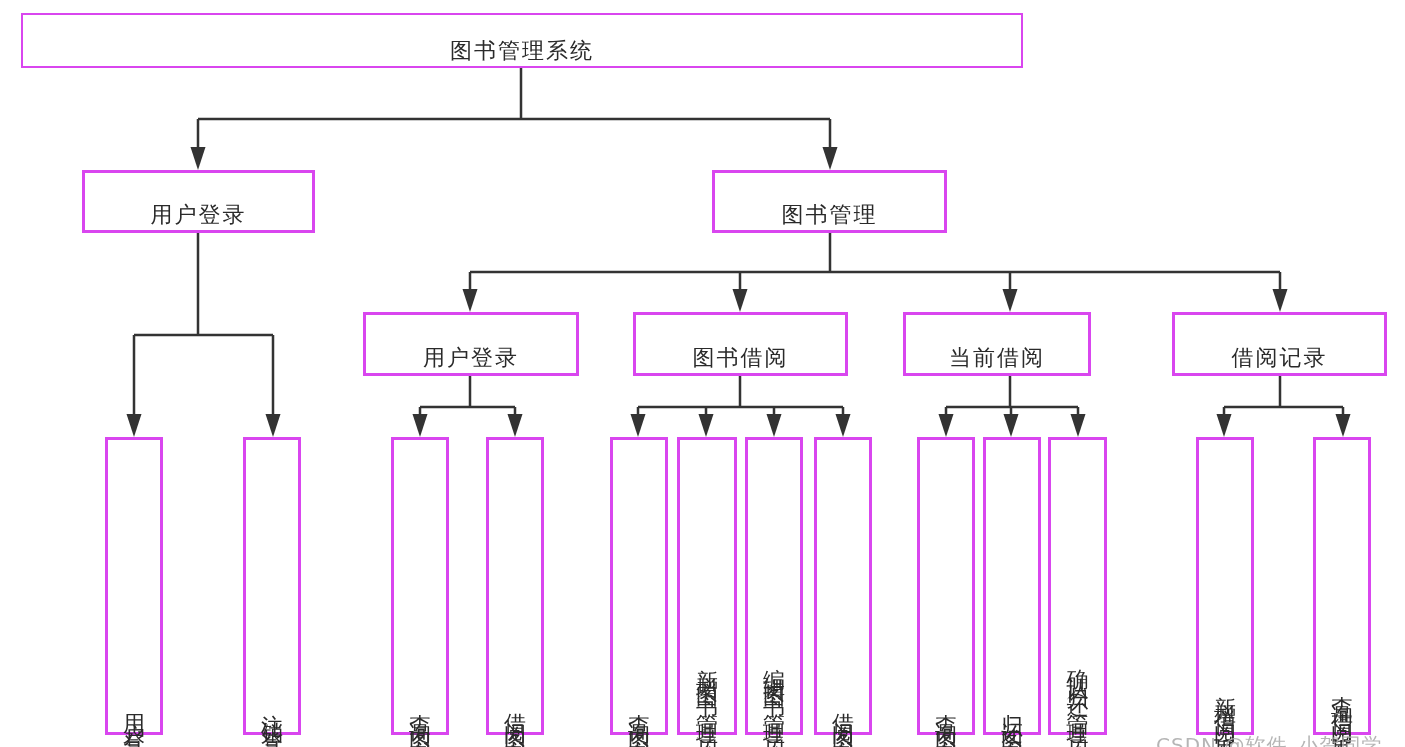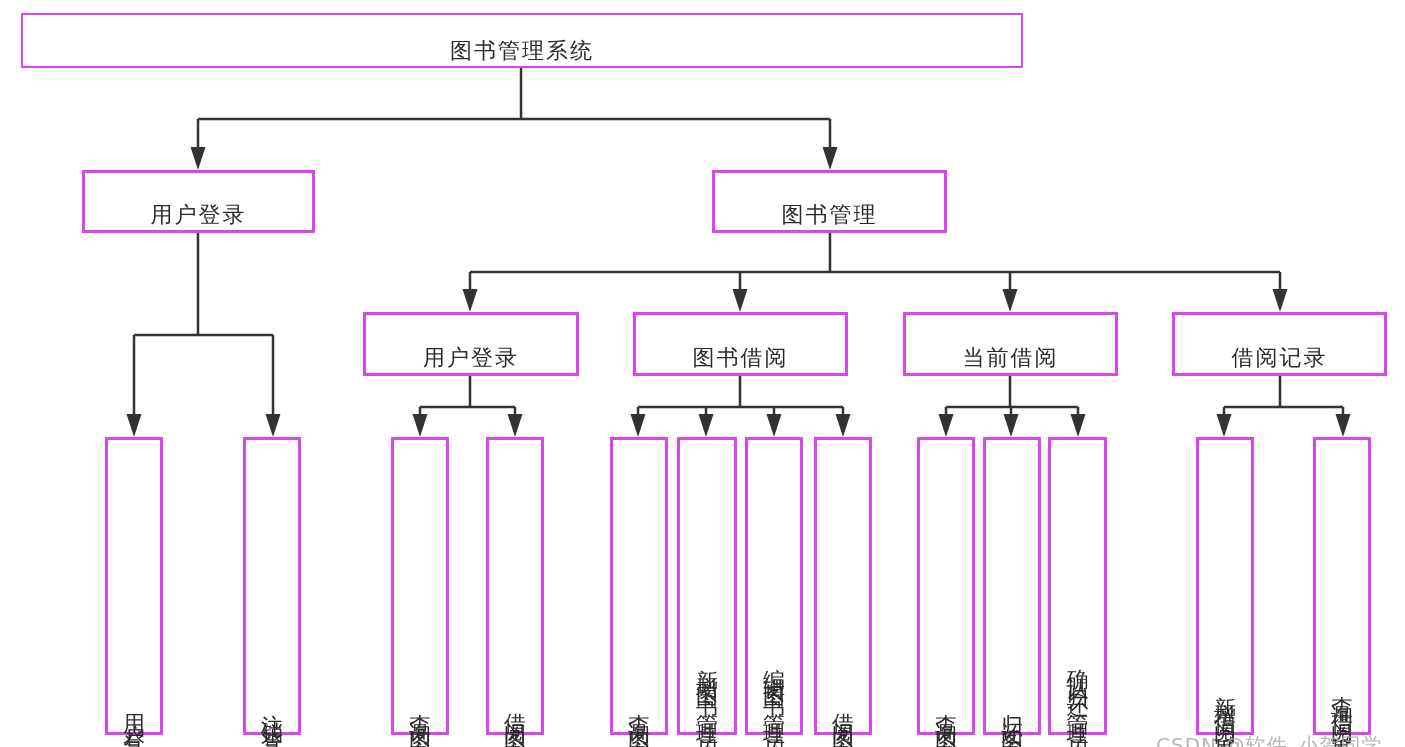--- a/index.html
+++ b/index.html
@@ -115,21 +115,21 @@
   <div class="box" style="left:712px; top:170px; width:235px; height:63px;">
     <span class="lbl">图书管理</span>
   </div>
 
   <div class="box" style="left:363px; top:312px; width:216px; height:64px;">
     <span class="lbl">用户登录</span>
   </div>
   <div class="box" style="left:633px; top:312px; width:215px; height:64px;">
     <span class="lbl">图书借阅</span>
   </div>
-  <div class="box" style="left:903px; top:312px; width:215px; height:64px;">
+  <div class="box" style="left:903px; top:312px; width:188px; height:64px;">
     <span class="lbl">当前借阅</span>
   </div>
   <div class="box" style="left:1172px; top:312px; width:215px; height:64px;">
     <span class="lbl">借阅记录</span>
   </div>
 
   <div class="box v" style="left:105px; top:437px; width:58px; height:298px;">
     <span class="lbl">用户登录</span>
   </div>
   <div class="box v" style="left:243px; top:437px; width:58px; height:298px;">

